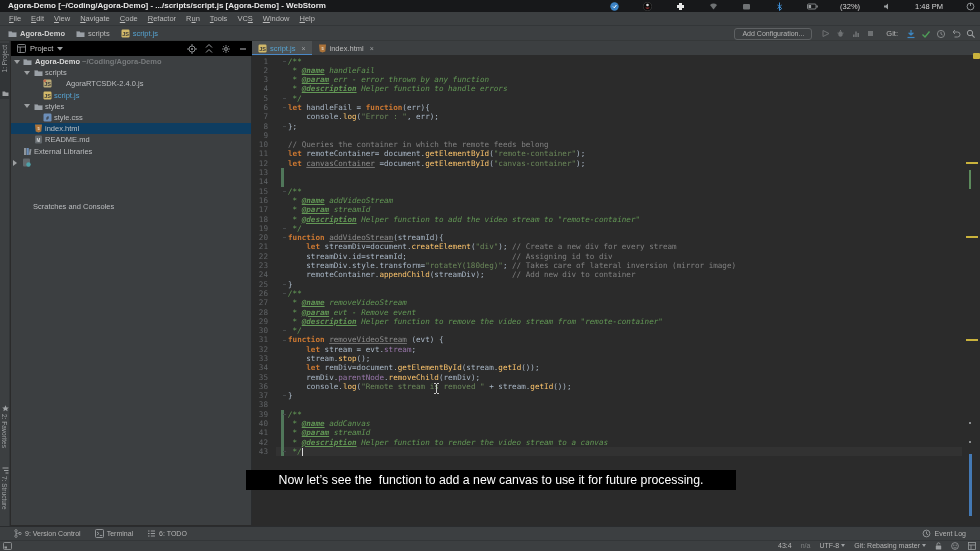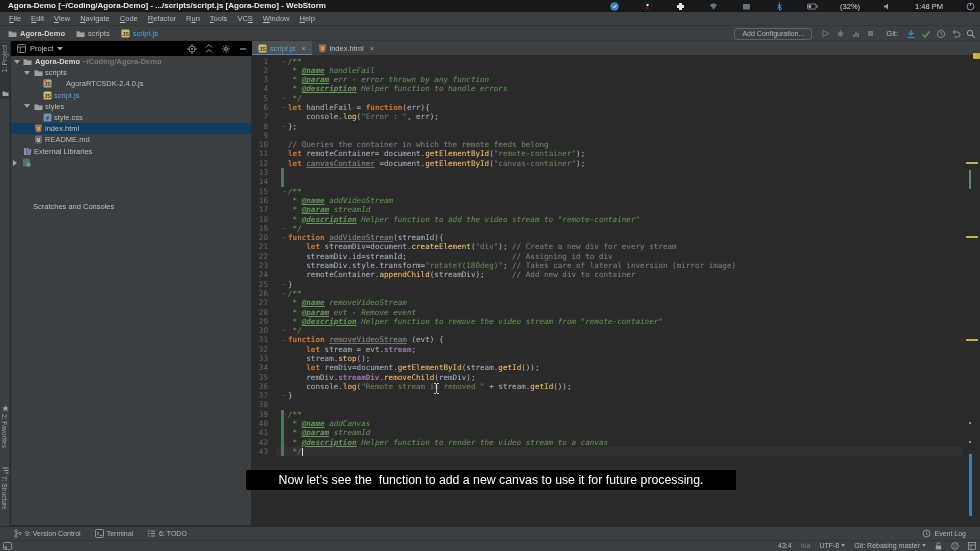--- a/index.html
+++ b/index.html
@@ -76,21 +76,21 @@
   .gl { height:9.3px; line-height:9.3px; text-align:right; font:7.6px "DejaVu Sans Mono",monospace; color:#606366; }
   #code { left:288px; top:56.5px; }
   .cl { height:9.3px; line-height:9.3px; font:7.6px "DejaVu Sans Mono",monospace; white-space:pre; color:#a9b7c6; }
   .tk-k { color:#cc7832; font-weight:bold; }
   .tk-s { color:#6a8759; }
   .tk-f { color:#ffc66d; }
   .tk-c { color:#629755; font-style:italic; }
   .tk-t { color:#629755; font-weight:bold; text-decoration:underline; font-style:italic; }
   .tk-lc { color:#808080; }
   .tk-u { color:#8c8c8c; text-decoration:underline; text-decoration-color:#707070; }
-  .tk-p { color:#9876aa;font-weight:bold; }
+  .tk-p { color:#9876aa; }
   .vcs-bar { position:absolute; left:281px; width:3px; background:#50775a; }
   .fold-mark { position:absolute; left:283px; width:3px; height:1px; background:#45484a; }
   #caret { left:302px; top:447.9px; width:1.2px; height:8px; background:#d8d8d8; }
 
   
   .stripe-mark { position:absolute; }
   #stripe-indicator { left:973px; top:53px; width:7px; height:6px; background:#c9b23c; border-radius:1px; }
 
   
   #ibeam { left:433px; top:383px; width:7px; height:11px; }
@@ -543,21 +543,21 @@
     <div class="cl"><span>}</span></div>
     <div class="cl"><span class="tk-c">/**</span></div>
     <div class="cl"><span class="tk-c"> * </span><span class="tk-t">@name</span><span class="tk-c"> removeVideoStream</span></div>
     <div class="cl"><span class="tk-c"> * </span><span class="tk-t">@param</span><span class="tk-c"> evt - Remove event</span></div>
     <div class="cl"><span class="tk-c"> * </span><span class="tk-t">@description</span><span class="tk-c"> Helper function to remove the video stream from "remote-container"</span></div>
     <div class="cl"><span class="tk-c"> */</span></div>
     <div class="cl"><span class="tk-k">function</span><span> </span><span class="tk-u">removeVideoStream</span><span> (evt) {</span></div>
     <div class="cl"><span>    </span><span class="tk-k">let</span><span> stream = evt.</span><span class="tk-p">stream</span><span>;</span></div>
     <div class="cl"><span>    stream.</span><span class="tk-f">stop</span><span>();</span></div>
     <div class="cl"><span>    </span><span class="tk-k">let</span><span> remDiv=document.</span><span class="tk-f">getElementById</span><span>(stream.</span><span class="tk-f">getId</span><span>());</span></div>
-    <div class="cl"><span>    remDiv.</span><span class="tk-p">streamDiv</span><span>.</span><span class="tk-f">removeChild</span><span>(remDiv);</span></div>
+    <div class="cl"><span>    remDiv.</span><span class="tk-p">parentNode</span><span>.</span><span class="tk-f">removeChild</span><span>(remDiv);</span></div>
     <div class="cl"><span>    console.</span><span class="tk-f">log</span><span>(</span><span class="tk-s">"Remote stream is removed "</span><span> + stream.</span><span class="tk-f">getId</span><span>());</span></div>
     <div class="cl"><span>}</span></div>
     <div class="cl"></div>
     <div class="cl"><span class="tk-c">/**</span></div>
     <div class="cl"><span class="tk-c"> * </span><span class="tk-t">@name</span><span class="tk-c"> addCanvas</span></div>
     <div class="cl"><span class="tk-c"> * </span><span class="tk-t">@param</span><span class="tk-c"> streamId</span></div>
     <div class="cl"><span class="tk-c"> * </span><span class="tk-t">@description</span><span class="tk-c"> Helper function to render the video stream to a canvas</span></div>
     <div class="cl"><span class="tk-c"> */</span></div>
   </div>
 <div id="caret" class="abs" style="left: 301.728px; top: 447.9px;"></div>

